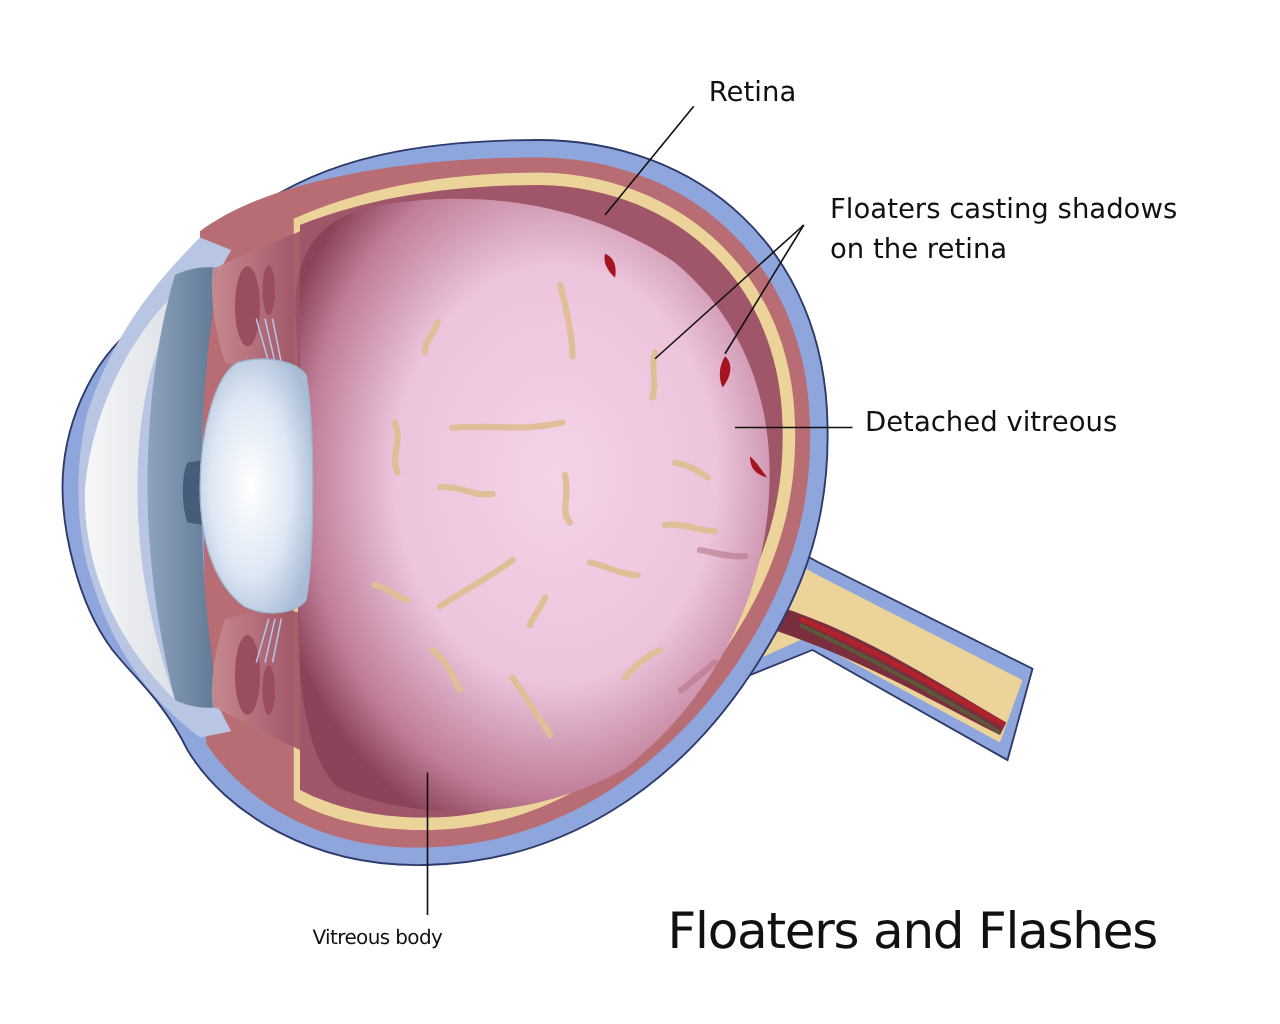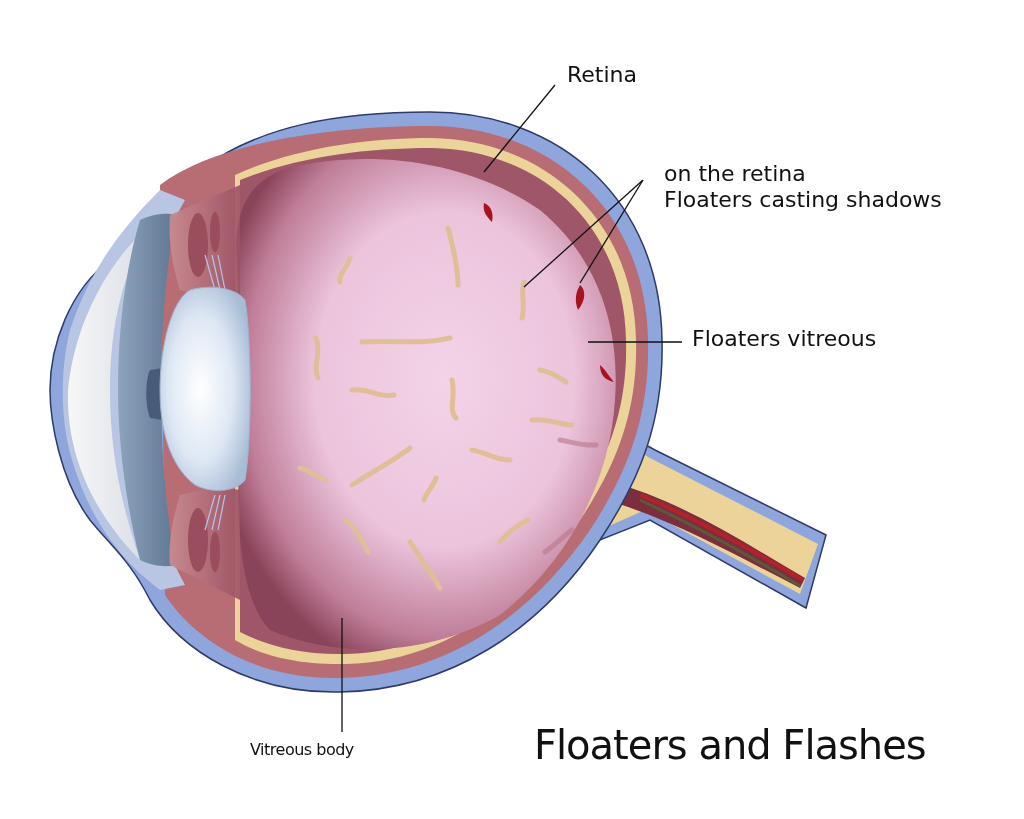--- a/index.html
+++ b/index.html
@@ -119,18 +119,18 @@
     <line x1="555" y1="85" x2="484" y2="172"></line>
     <line x1="643" y1="180" x2="524" y2="287"></line>
     <line x1="643" y1="180" x2="580" y2="283"></line>
     <line x1="588" y1="342" x2="682" y2="342"></line>
     <line x1="342" y1="618" x2="342" y2="732"></line>
   </g>
 </svg>
 
 <div class="label lbl-retina">Retina</div>
 <div class="label lbl-floaters">
+  <div>Floaters casting shadows</div>
   <div style="margin-top:6px">on the retina</div>
-  <div>Floaters casting shadows</div>
 </div>
-<div class="label lbl-detached">Floaters vitreous</div>
+<div class="label lbl-detached">Detached vitreous</div>
 <div class="label lbl-vitreous">Vitreous body</div>
 <div class="title">Floaters and Flashes</div>
 
 </body></html>

